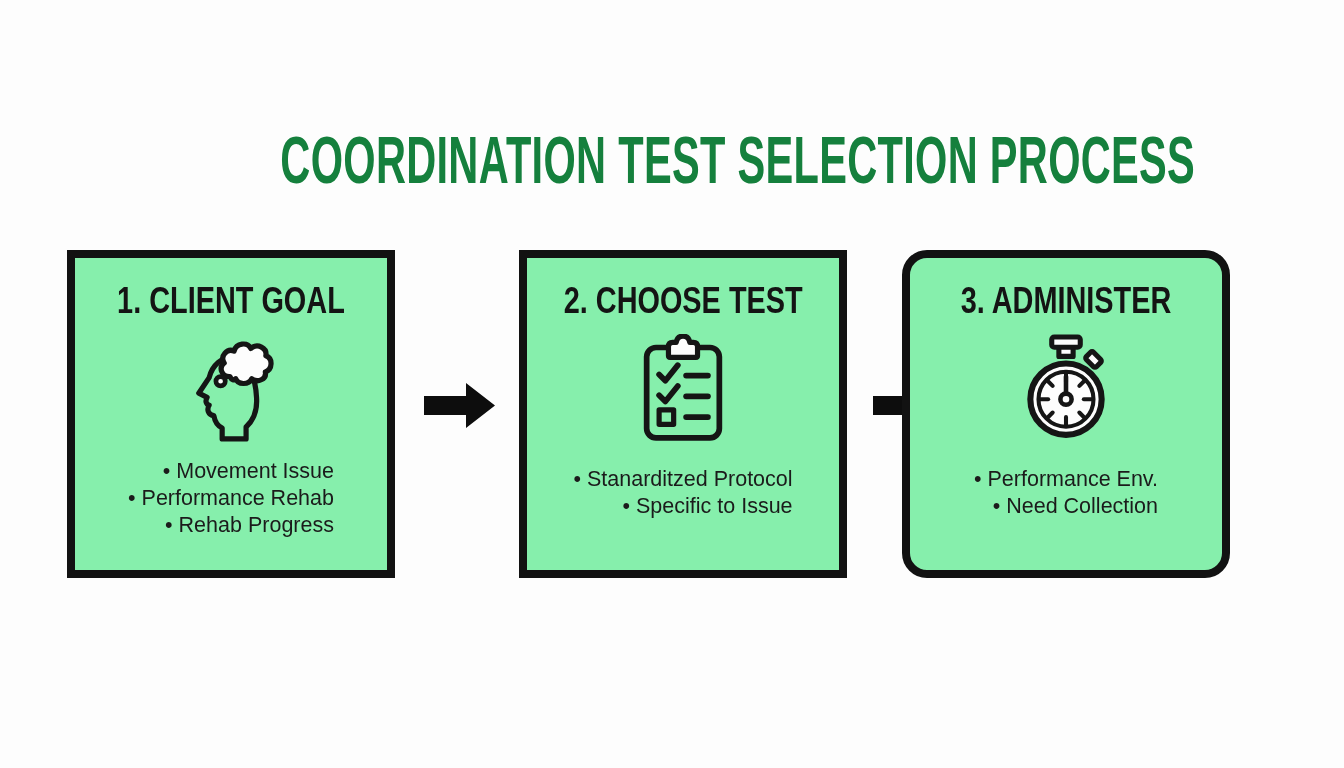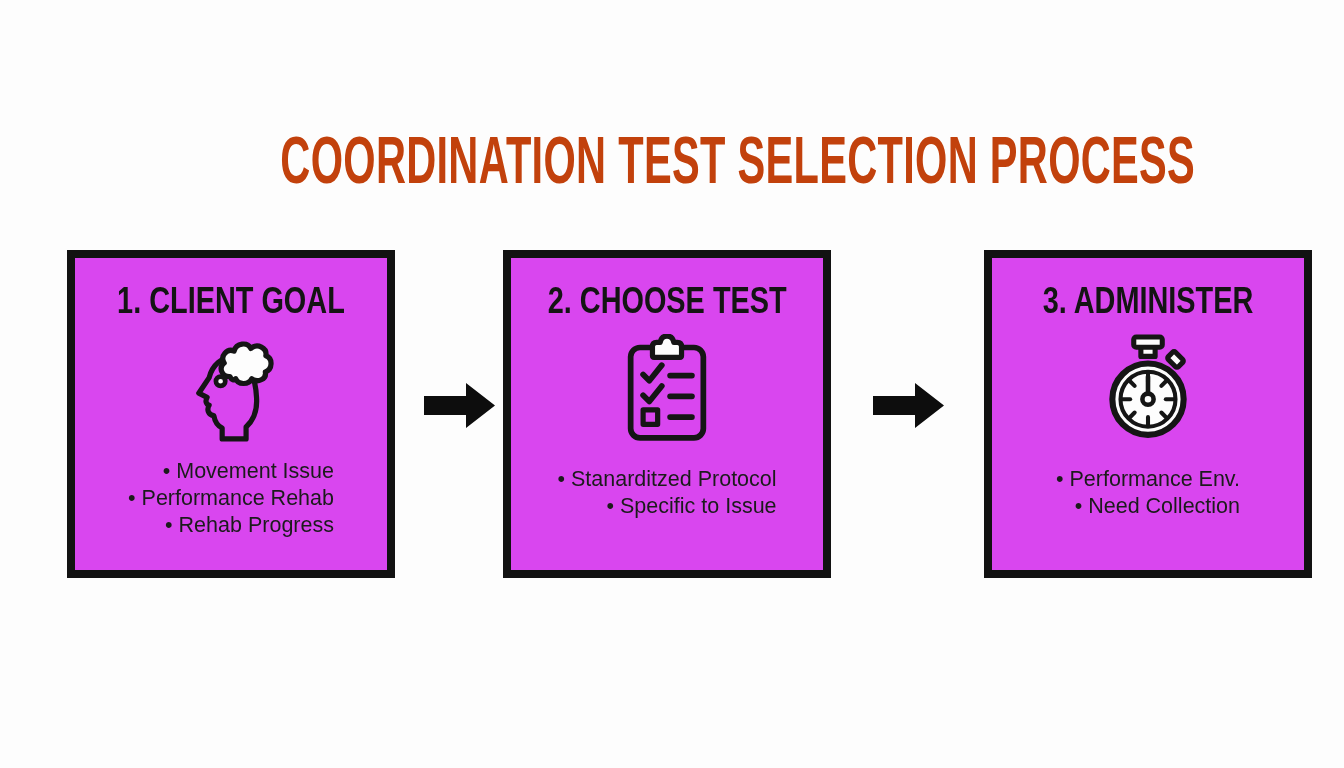--- a/index.html
+++ b/index.html
@@ -19,45 +19,45 @@
   }
   .title {
     position: absolute;
     top: 126px;
     left: 0;
     width: 100%;
     text-align: center;
     font-size: 67px;
     font-weight: 800;
     line-height: 1;
-    color: #c2410c;
+    color: #15803d;
     white-space: nowrap;
   }
   .condensed-xl {
     display: inline-block;
     transform: scaleX(0.62);
     transform-origin: 50% 50%;
     letter-spacing: 0.5px;
   }
   .step-box {
     position: absolute;
     top: 250px;
     width: 328px;
     height: 328px;
     box-sizing: border-box;
     border: 8px solid #121212;
-    background: #d946ef;
+    background: #86efac;
     display: flex;
     flex-direction: column;
     align-items: center;
     padding-top: 24px;
   }
   .box-1 { left: 67px; }
-  .box-2 { left: 503px; }
-  .box-3 { left: 984px; }
+  .box-2 { left: 519px; }
+  .box-3 { left: 902px; border-radius: 25px; }
   .step-heading {
     font-size: 37px;
     font-weight: 800;
     line-height: 38px;
     color: #141414;
     white-space: nowrap;
   }
   .condensed-md {
     display: inline-block;
     transform: scaleX(0.78);

